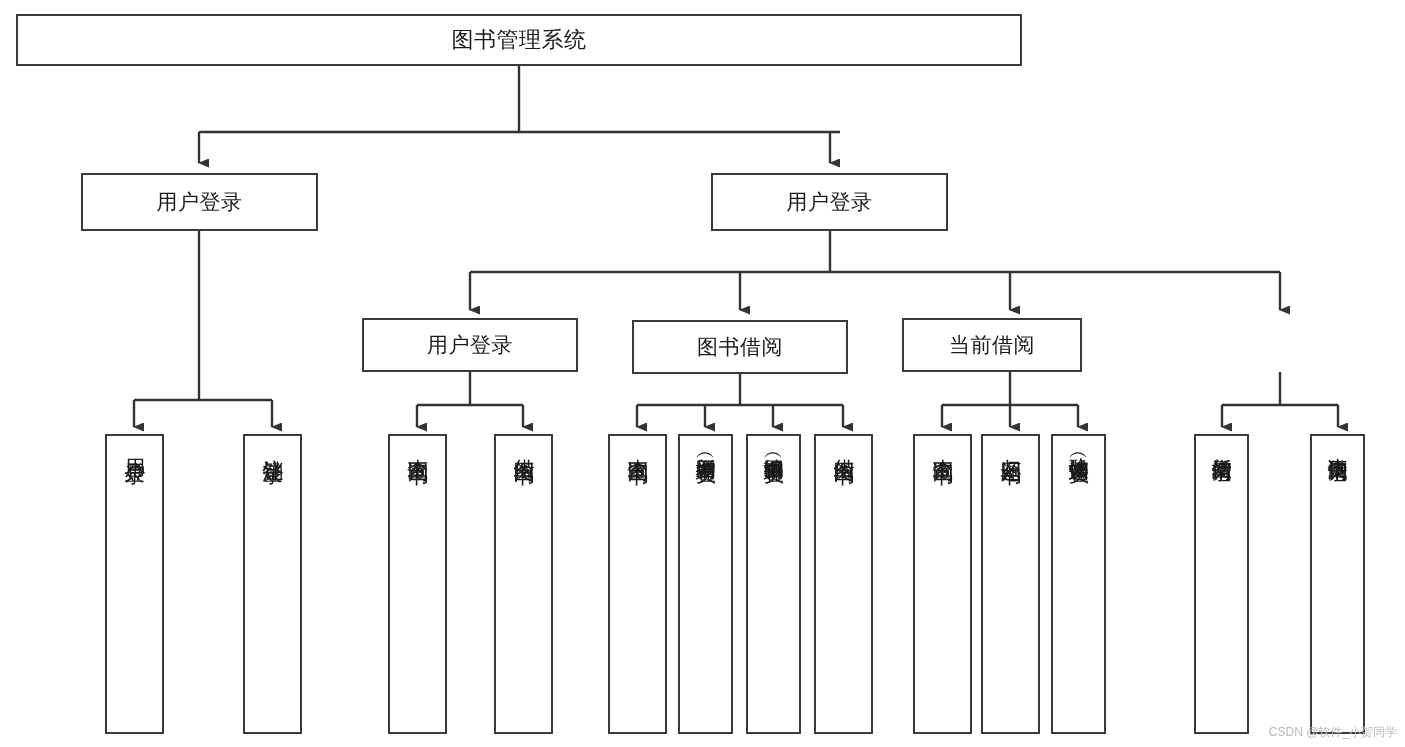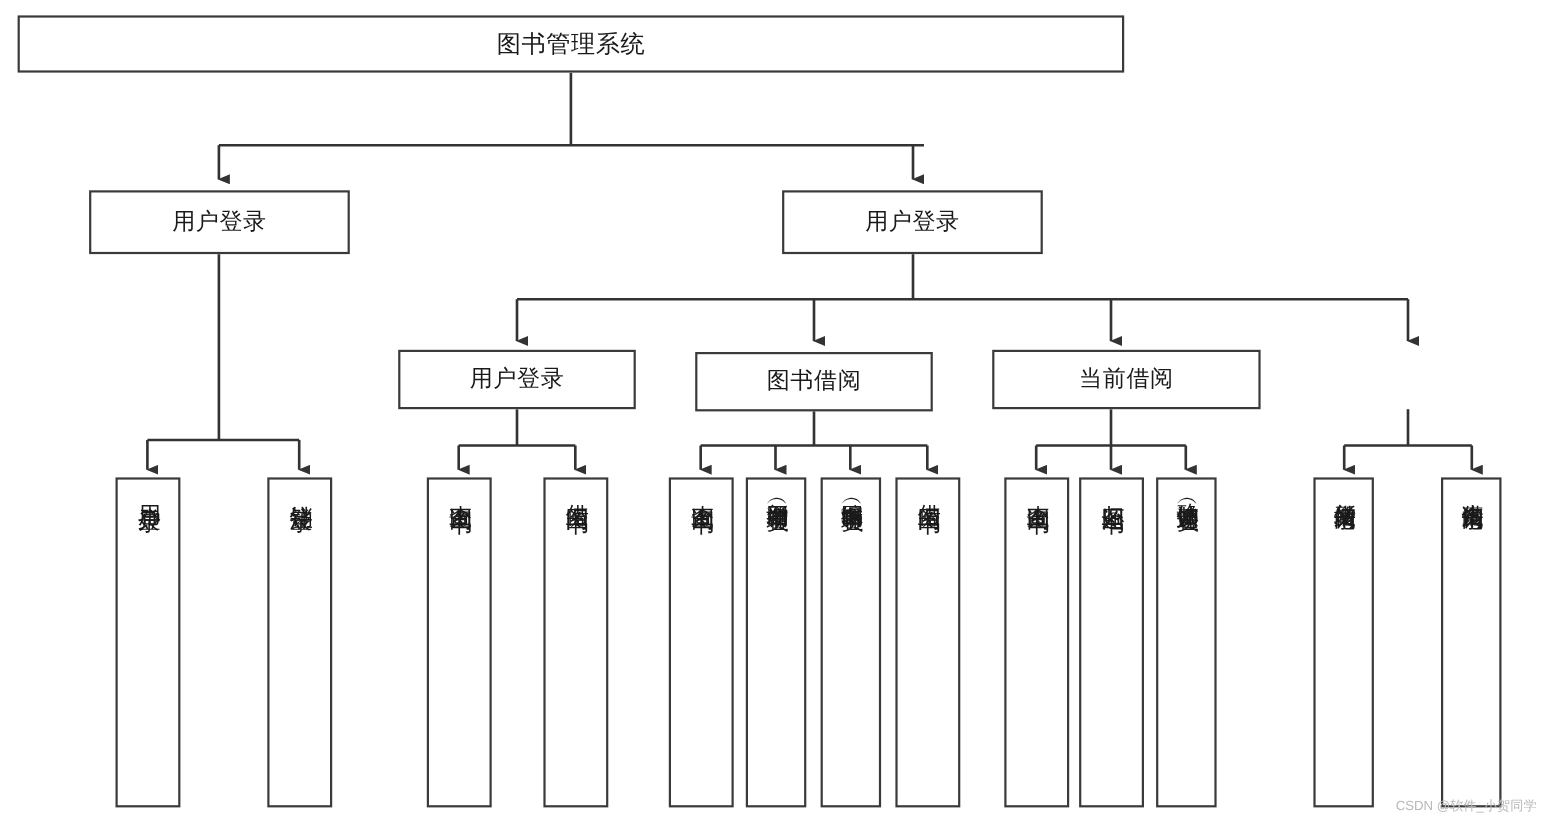--- a/index.html
+++ b/index.html
@@ -149,21 +149,21 @@
   </div>
 
   <div class="node h" style="left:362px; top:318px; width:216px; height:54px;">
     <span class="node-label">用户登录</span>
   </div>
 
   <div class="node h" style="left:632px; top:309px; width:216px; height:54px;margin-top:11px;">
     <span class="node-label">图书借阅</span>
   </div>
 
-  <div class="node h" style="left:902px; top:318px; width:244px; height:54px;">
+  <div class="node h" style="left:902px; top:318px; width:180px; height:54px;">
     <span class="node-label">当前借阅</span>
   </div>
 
 
   <div class="node v" style="left:105px; top:434px; width:59px; height:300px;">
     <span class="node-label">用户登录</span>
   </div>
 
   <div class="node v" style="left:243px; top:434px; width:59px; height:300px;">
     <span class="node-label">注销登录</span>

